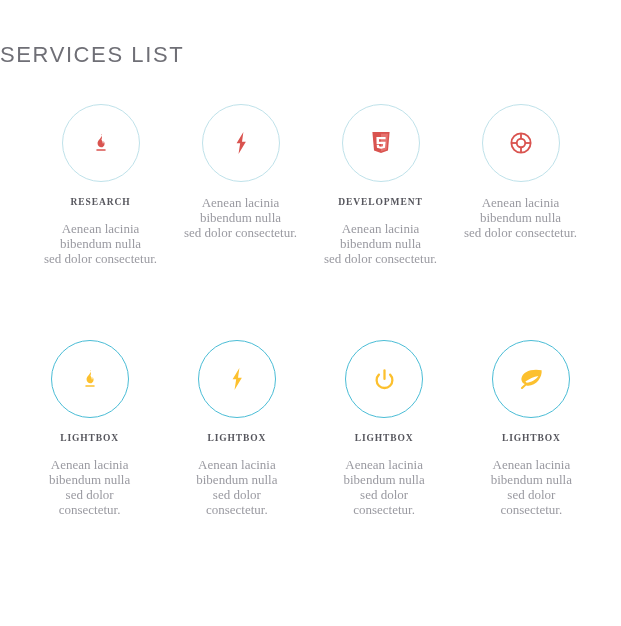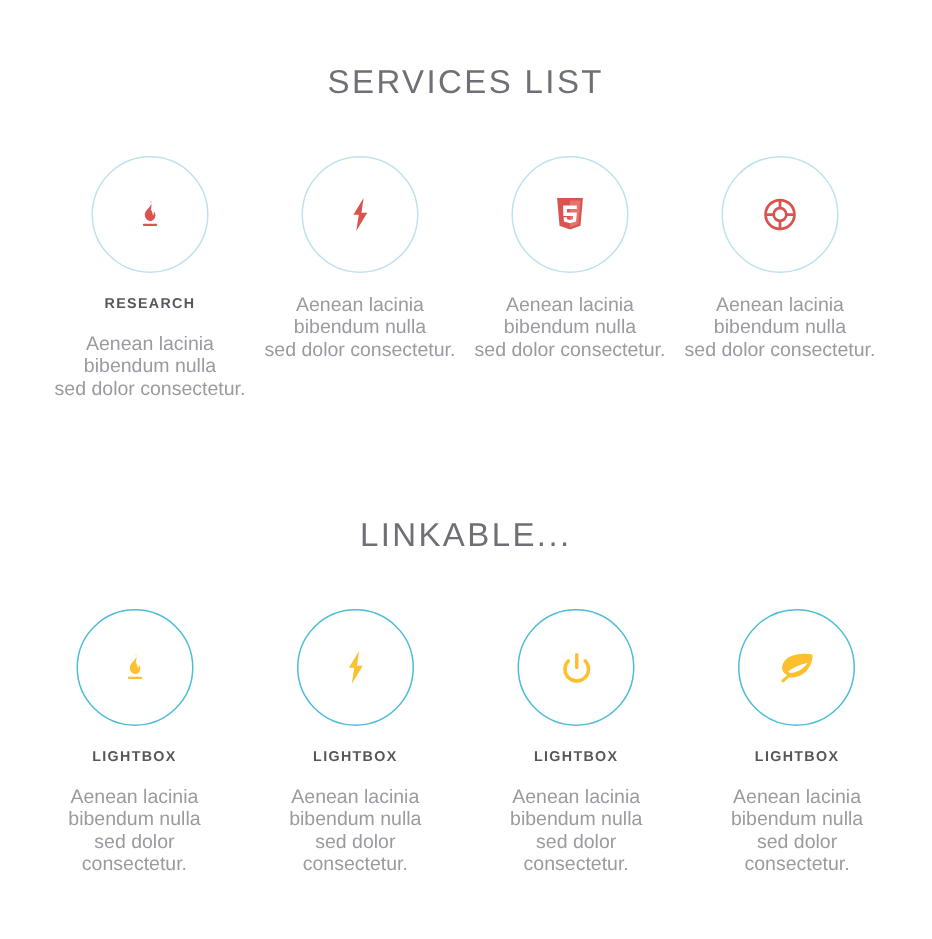--- a/index.html
+++ b/index.html
@@ -19,21 +19,20 @@
     height: 626px;
     position: relative;
     background: #ffffff;
   }
 
   
   .section {
     width: 621px;
   }
   .section-header {
-    text-align: center;
   }
   .section-title {
     font-size: 22px;
     font-weight: 400;
     letter-spacing: 1.6px;
     color: #6f6f76;
     margin: 0;
     line-height: 1;
   }
   .section-sub {
@@ -41,24 +40,25 @@
     font-weight: 400;
     color: #8b8b91;
     letter-spacing: 0.15px;
     margin: 0;
     line-height: 1;
   }
 
   
   .cards {
     display: flex;
-    justify-content: flex-start;
+    justify-content: center;
     padding: 0 30px;
     box-sizing: border-box;
     width: 621px;
+    font-family: Liberation Serif, serif;
   }
   .card {
     width: 140px;
     text-align: center;
   }
   .circle-wrap {
     display: flex;
     justify-content: center;
   }
   .circle {
@@ -159,20 +159,21 @@
           <div class="circle">
             <span>
               <svg class="icon-svg" width="20" height="22" viewBox="0 0 20 23" fill="#d9534f">
                 <path d="M1 0h18l-1.7 19.3L10 22l-7.3-2.7z"></path>
                 <path d="M10 1.8v18.6l5.9-2.2L17.3 1.8z" fill="#e5736f"></path>
                 <path d="M5.2 5.2h9.6v2.4H7.9v2.5h6.9l-.6 6.3L10 17.6l-4.2-1.2-.3-3h2.4l.15 1.4 1.95.6 2-.6.2-2.3H5.4z" fill="#ffffff"></path>
               </svg>
             </span>
           </div>
         </div>
+        <p class="card-title">DEVELOPMENT</p>
         <p class="card-desc">
           <span>Aenean lacinia bibendum nulla</span><br>
           <span>sed dolor consectetur.</span>
         </p>
       </div>
 
       <div class="card">
         <div class="circle-wrap">
           <div class="circle">
             <span>
@@ -191,21 +192,20 @@
           <span>Aenean lacinia bibendum nulla</span><br>
           <span>sed dolor consectetur.</span>
         </p>
       </div>
 
     </div>
   </section>
 
   <section class="section" id="section-linkable">
     <div class="section-header">
-      <h1 class="section-title">LINKABLE...</h1>
     </div>
 
     <div class="cards">
 
       <div class="card">
         <div class="circle-wrap">
           <div class="circle strong">
             <span>
               <svg class="icon-svg" width="22" height="22" viewBox="0 0 24 24" fill="#fcc02e">
                 <path d="M12.9 2.3c.4 2.4-.9 3.9-2.2 5.3-1.4 1.5-2.8 3-2.4 5.5.3 2.1 2 3.6 3.8 3.6 2.1 0 3.8-1.8 3.8-4 0-1.3-.5-2.1-1.1-3 .1 1 .1 2.2-.7 3-.1-1.6-.6-3-1.6-4.3.8-1.9.8-4-.2-6.1z"></path>

